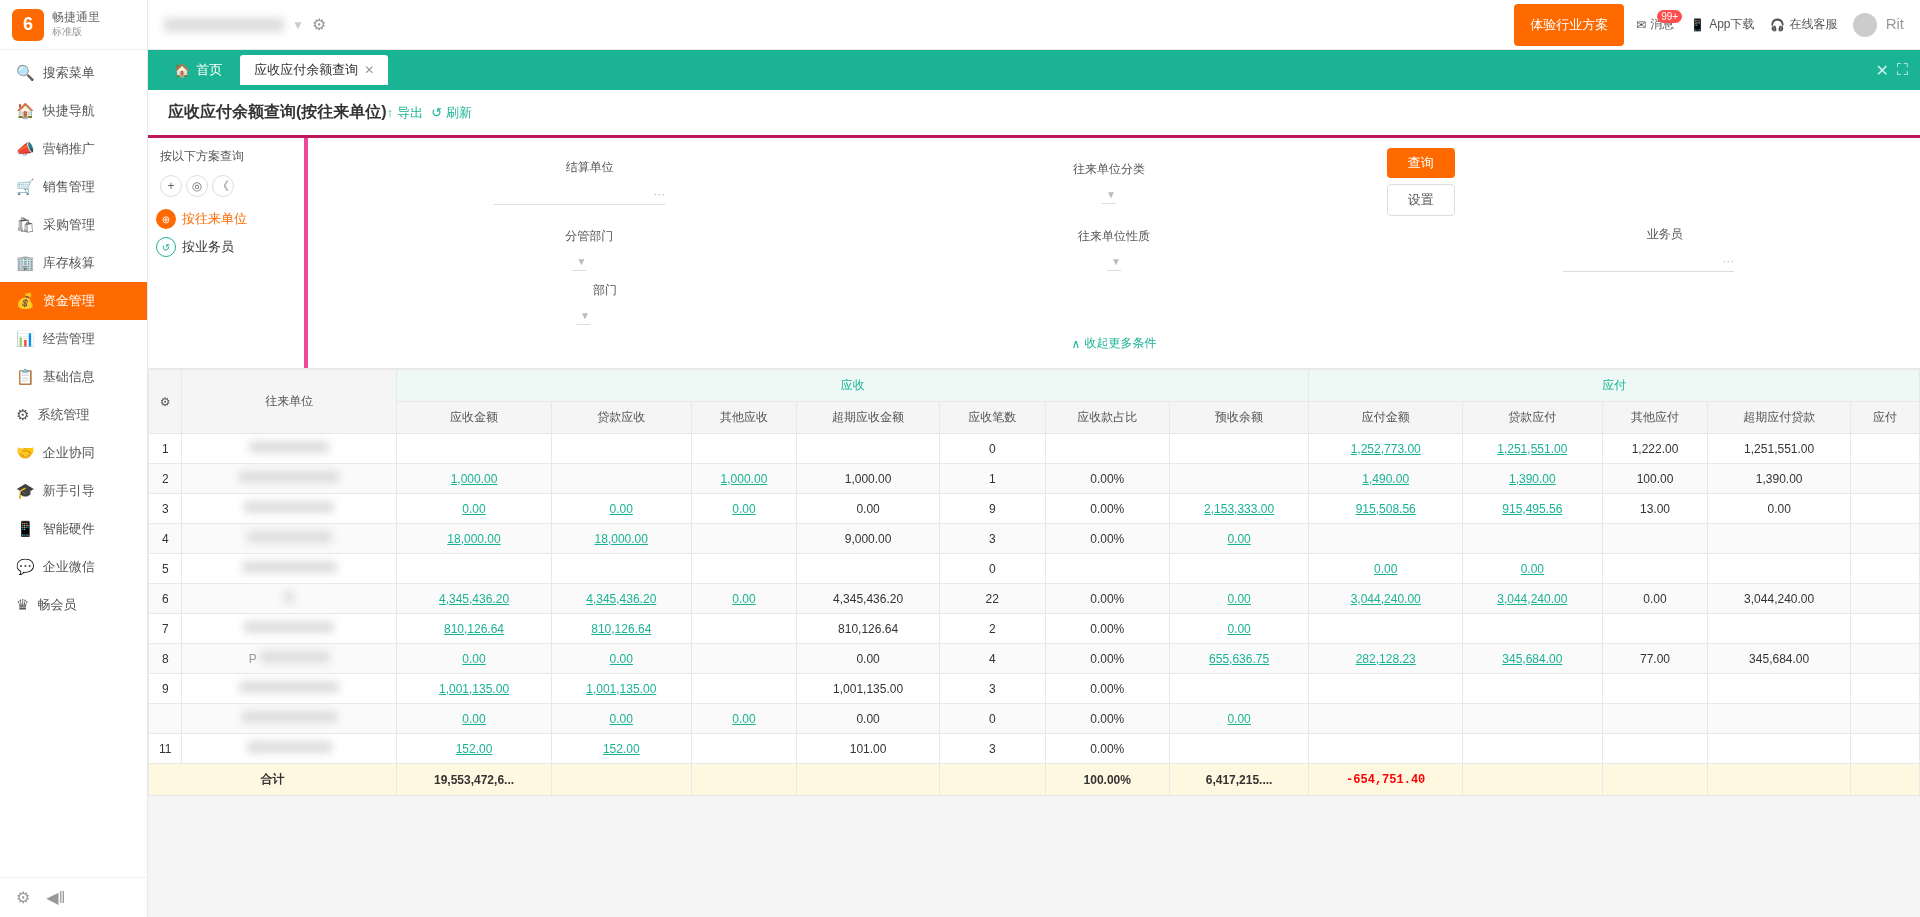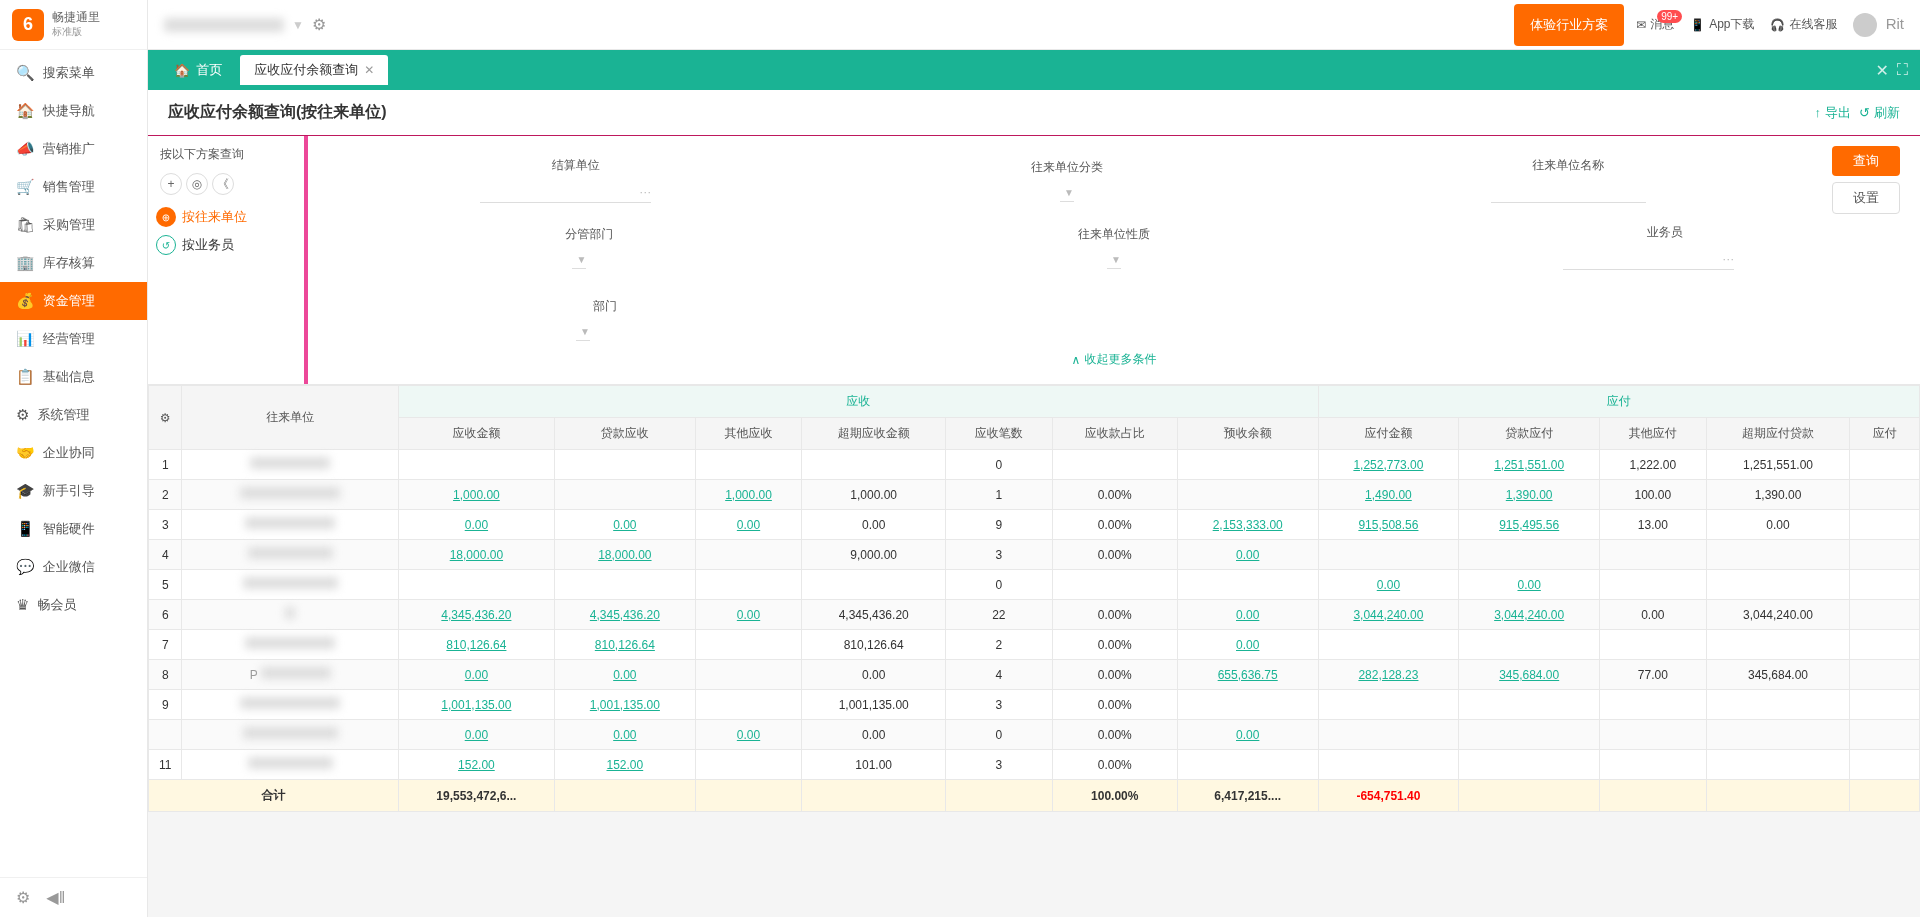--- a/index.html
+++ b/index.html
@@ -76,21 +76,21 @@
     .tab-close { color: #999; font-size: 12px; cursor: pointer; }
     .tab-bar-right { margin-left: auto; display: flex; align-items: center; gap: 8px; }
     .tab-bar-icon { color: rgba(255,255,255,0.8); cursor: pointer; font-size: 16px; }
 
     
     .page-content { flex: 1; overflow-y: auto; background: #f5f5f5; padding: 0; }
 
     
     .page-header {
       background: #fff; padding: 12px 20px; display: flex; align-items: center;
-      justify-content: space-between; border-bottom: 1px solid #be185d;
+      justify-content: flex-start; border-bottom: 3px solid #be185d;
     }
     .page-title { font-size: 16px; font-weight: bold; color: #333; }
     .page-actions { display: flex; gap: 8px; }
     .action-btn {
       display: flex; align-items: center; gap: 4px; color: #1ab394;
       cursor: pointer; font-size: 13px; border: none; background: none;
     }
     .search-add-btn {
       width: 22px; height: 22px; border: 1px solid #ddd; border-radius: 50%;
       display: flex; align-items: center; justify-content: center; cursor: pointer; color: #666;
@@ -325,35 +325,29 @@
               <span class="filter-dots">···</span>
             </div>
           </div>
           <div class="filter-item">
             <span class="filter-label">往来单位分类</span>
             <div class="filter-control">
               <span style="flex:1;font-size:12px;color:#ccc;"></span>
               <span class="filter-chevron">▼</span>
             </div>
           </div>
-          <div class="filter-item">
-            <span class="filter-label">往来单位名称</span>
-            <div class="filter-control">
-              <input class="filter-input" style="">
-            </div>
-          </div>
           <div class="query-area">
             <div style="display:flex;flex-direction:column;gap:6px;">
               <button class="query-btn">查询</button>
               <button class="settings-btn">设置</button>
             </div>
           </div>
         </div>
 
-        <div style="display:grid;grid-template-columns:1fr 1fr 1fr;gap:16px;margin-bottom:28px;align-items:center;">
+        <div style="display:grid;grid-template-columns:1fr 1fr 1fr;gap:16px;margin-bottom:10px;align-items:center;">
           <div class="filter-item">
             <span class="filter-label">分管部门</span>
             <div class="filter-control">
               <span style="flex:1;font-size:12px;color:#ccc;"></span>
               <span class="filter-chevron">▼</span>
             </div>
           </div>
           <div class="filter-item">
             <span class="filter-label">往来单位性质</span>
             <div class="filter-control">
@@ -595,21 +589,21 @@
           <tfoot>
             <tr class="footer-row">
               <td colspan="2" style="text-align:center;font-weight:bold;">合计</td>
               <td>19,553,472,6...</td>
               <td></td>
               <td></td>
               <td></td>
               <td></td>
               <td>100.00%</td>
               <td>6,417,215....</td>
-              <td style="color:#f00;">-654,751.40</td>
+              <td style="color:#f00;font-family:Liberation Mono, monospace;">-654,751.40</td>
               <td></td>
               <td></td>
               <td></td>
               <td></td>
             </tr>
           </tfoot>
         </table>
       </div>
     </div>
   </div>

